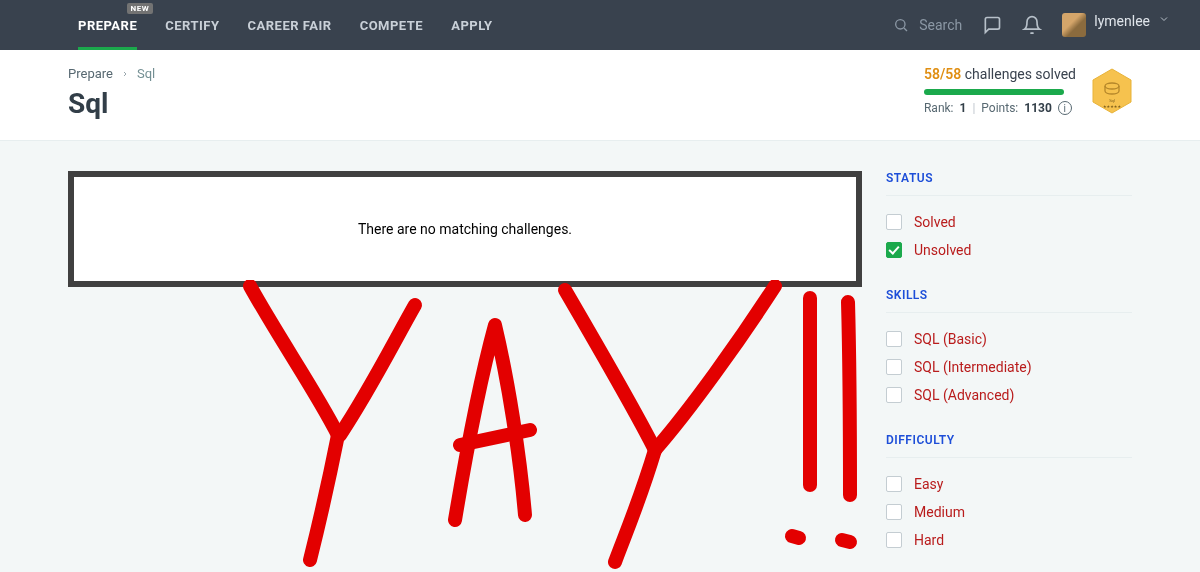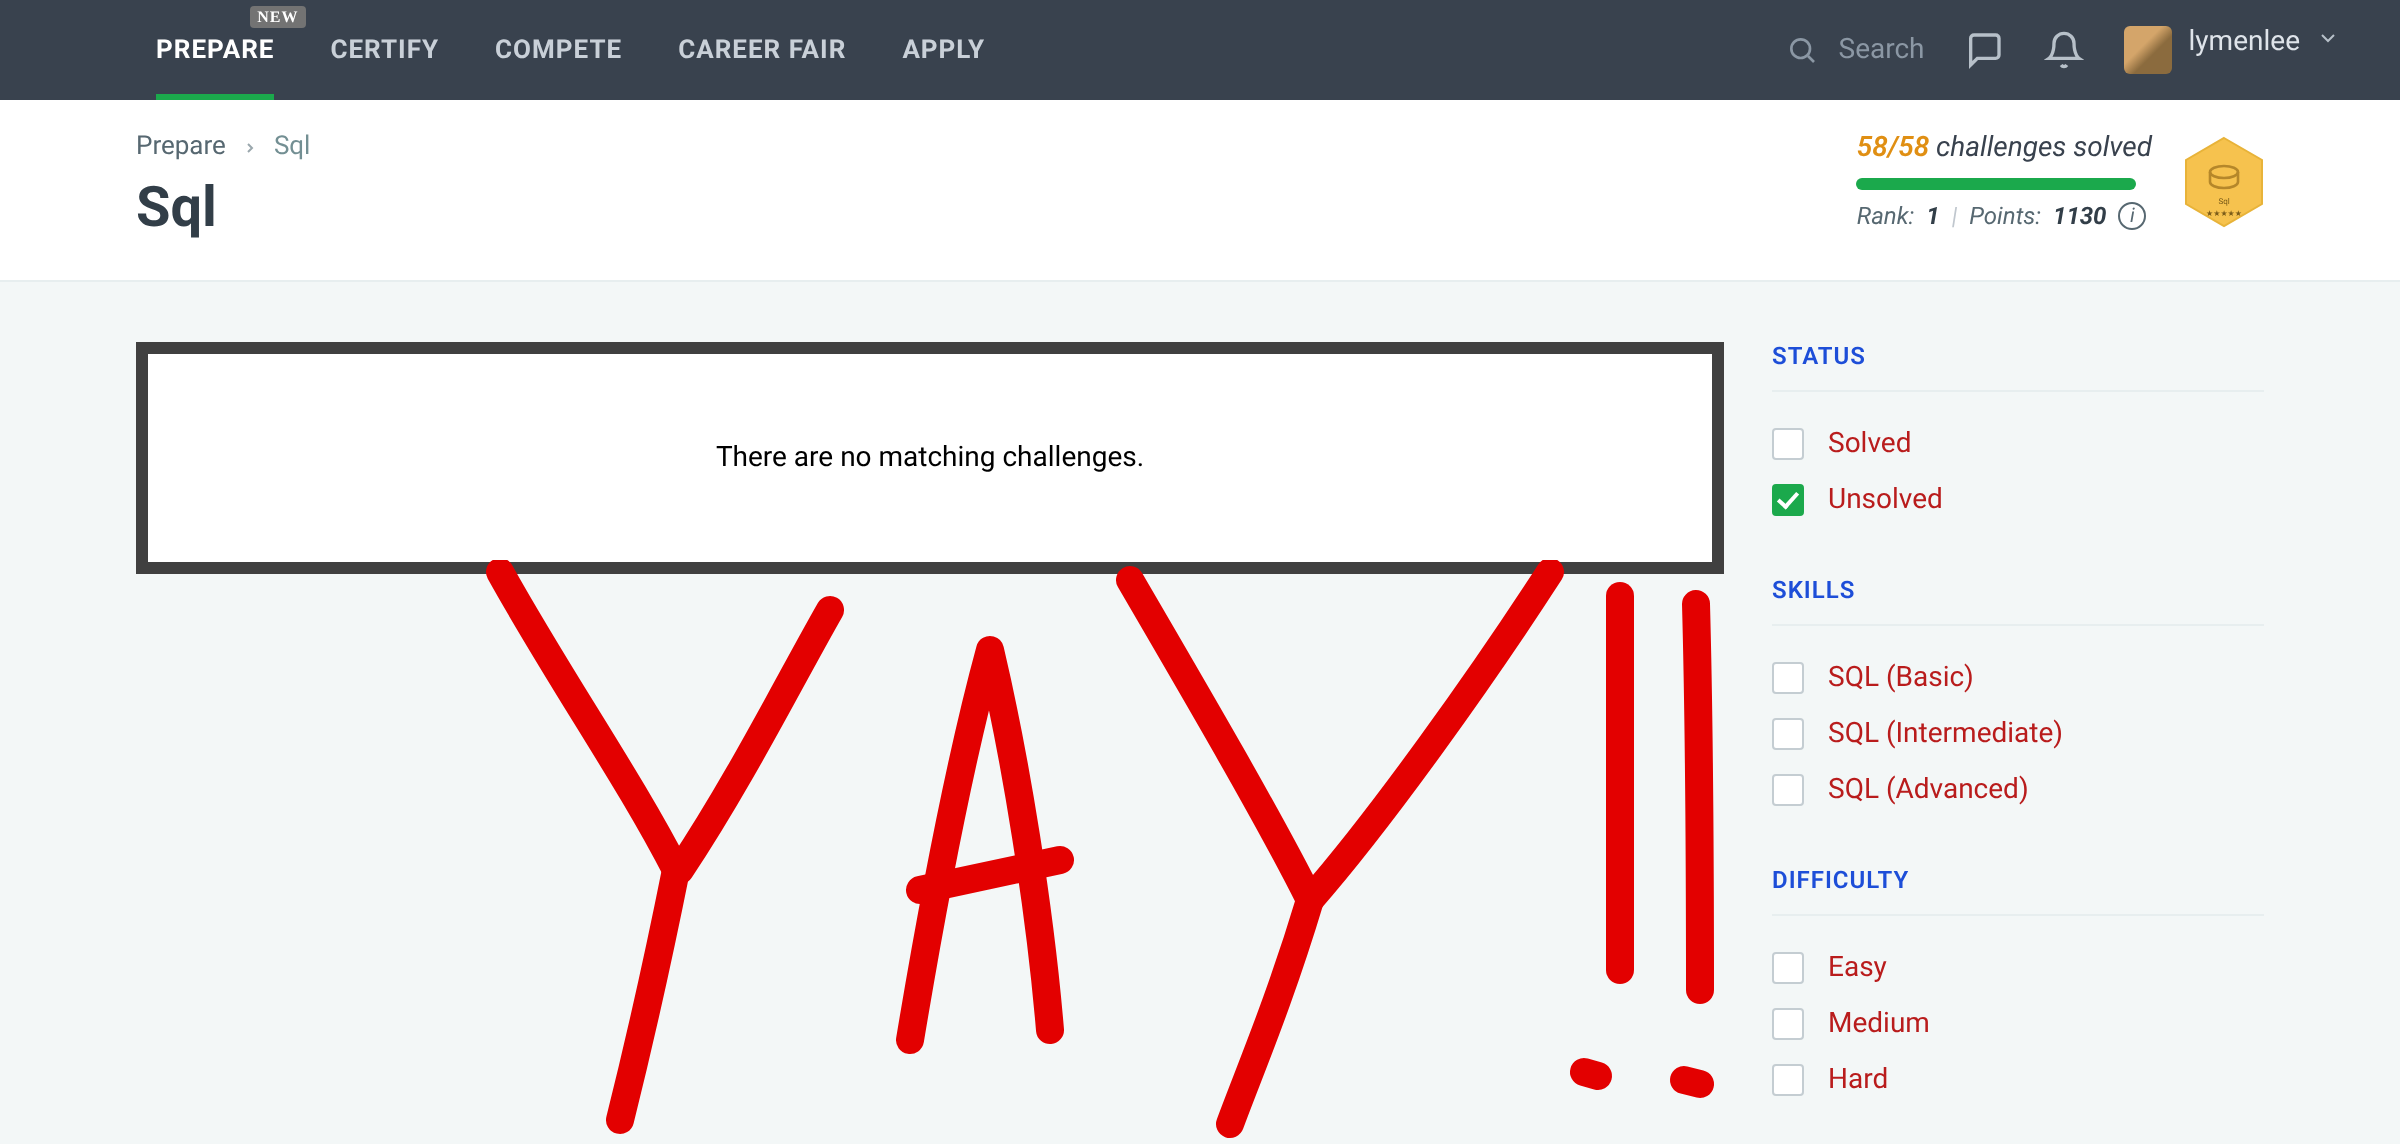--- a/index.html
+++ b/index.html
@@ -73,21 +73,20 @@
       position: absolute;
       top: 3px;
       right: -2px;
       background: #737373;
       color: #fff;
       font-size: 8px;
       font-weight: 700;
       padding: 1px 4px;
       border-radius: 2px;
       letter-spacing: 0.5px;
-      font-family: Liberation Serif, serif;
     }
     .nav-right {
       margin-left: auto;
       display: flex;
       align-items: center;
       gap: 20px;
       color: #b7c0c9;
     }
     .search-box {
       display: flex;
@@ -134,21 +133,21 @@
       font-size: 28px;
       font-weight: 700;
       color: #323e48;
       margin-top: 6px;
     }
     .header-right {
       display: flex;
       align-items: flex-start;
       gap: 16px;
     }
-    .stats { text-align: center; font-style: italic; }
+    .stats { text-align: center; }
     .solved-line {
       font-size: 14px;
       color: #39424e;
     }
     .solved-count { color: #e08f13; font-weight: 600; }
     .progress-bar {
       width: 140px;
       height: 6px;
       background: #1ba94c;
       border-radius: 3px;
@@ -257,24 +256,24 @@
 <div class="topnav">
   <div class="nav-links">
     <div class="nav-item active">
       <span>PREPARE</span>
       <span class="new-badge">NEW</span>
     </div>
     <div class="nav-item">
       <span>CERTIFY</span>
     </div>
     <div class="nav-item">
+      <span>CAREER FAIR</span>
+    </div>
+    <div class="nav-item">
       <span>COMPETE</span>
-    </div>
-    <div class="nav-item">
-      <span>CAREER FAIR</span>
     </div>
     <div class="nav-item">
       <span>APPLY</span>
     </div>
   </div>
 
   <div class="nav-right">
     <div class="search-box">
       <svg class="search-icon" viewBox="0 0 24 24" fill="none" stroke="#8b97a4" stroke-width="2">
           <circle cx="11" cy="11" r="7"></circle>

